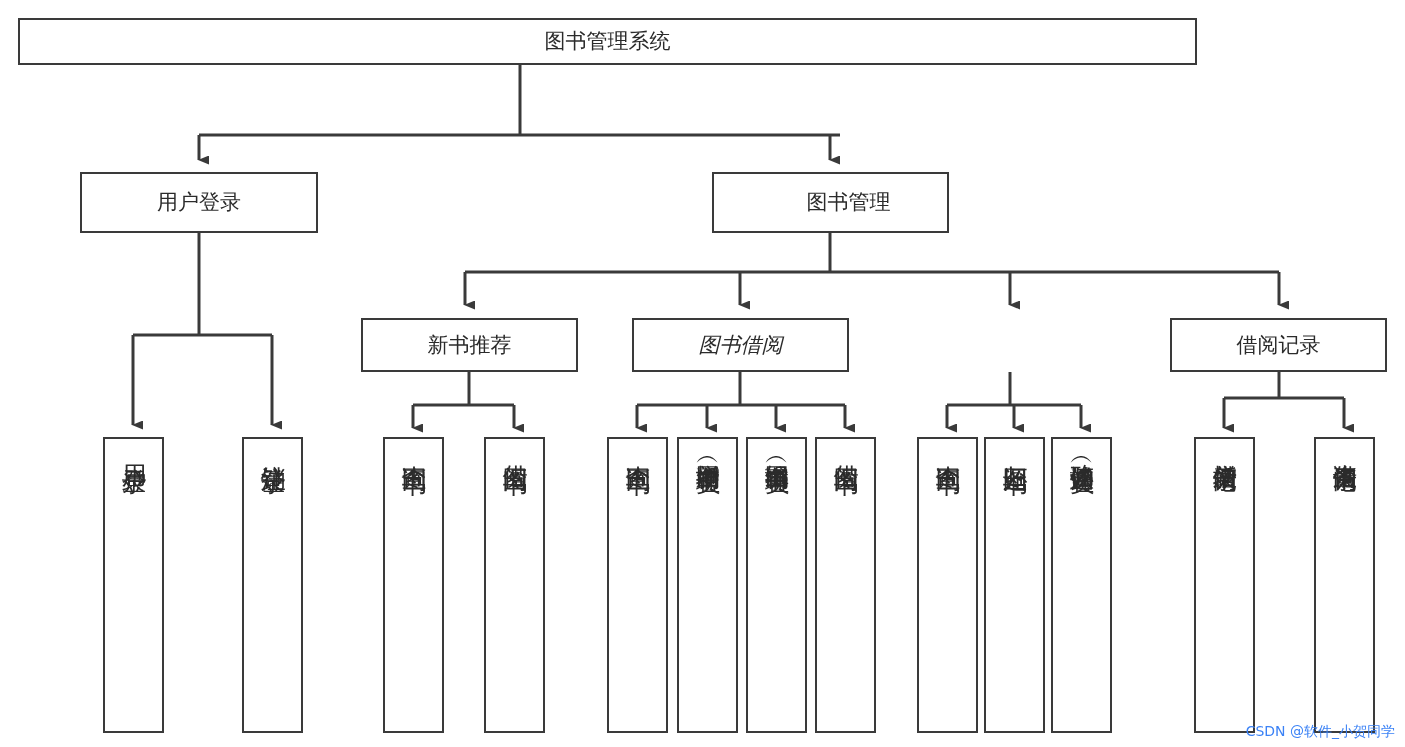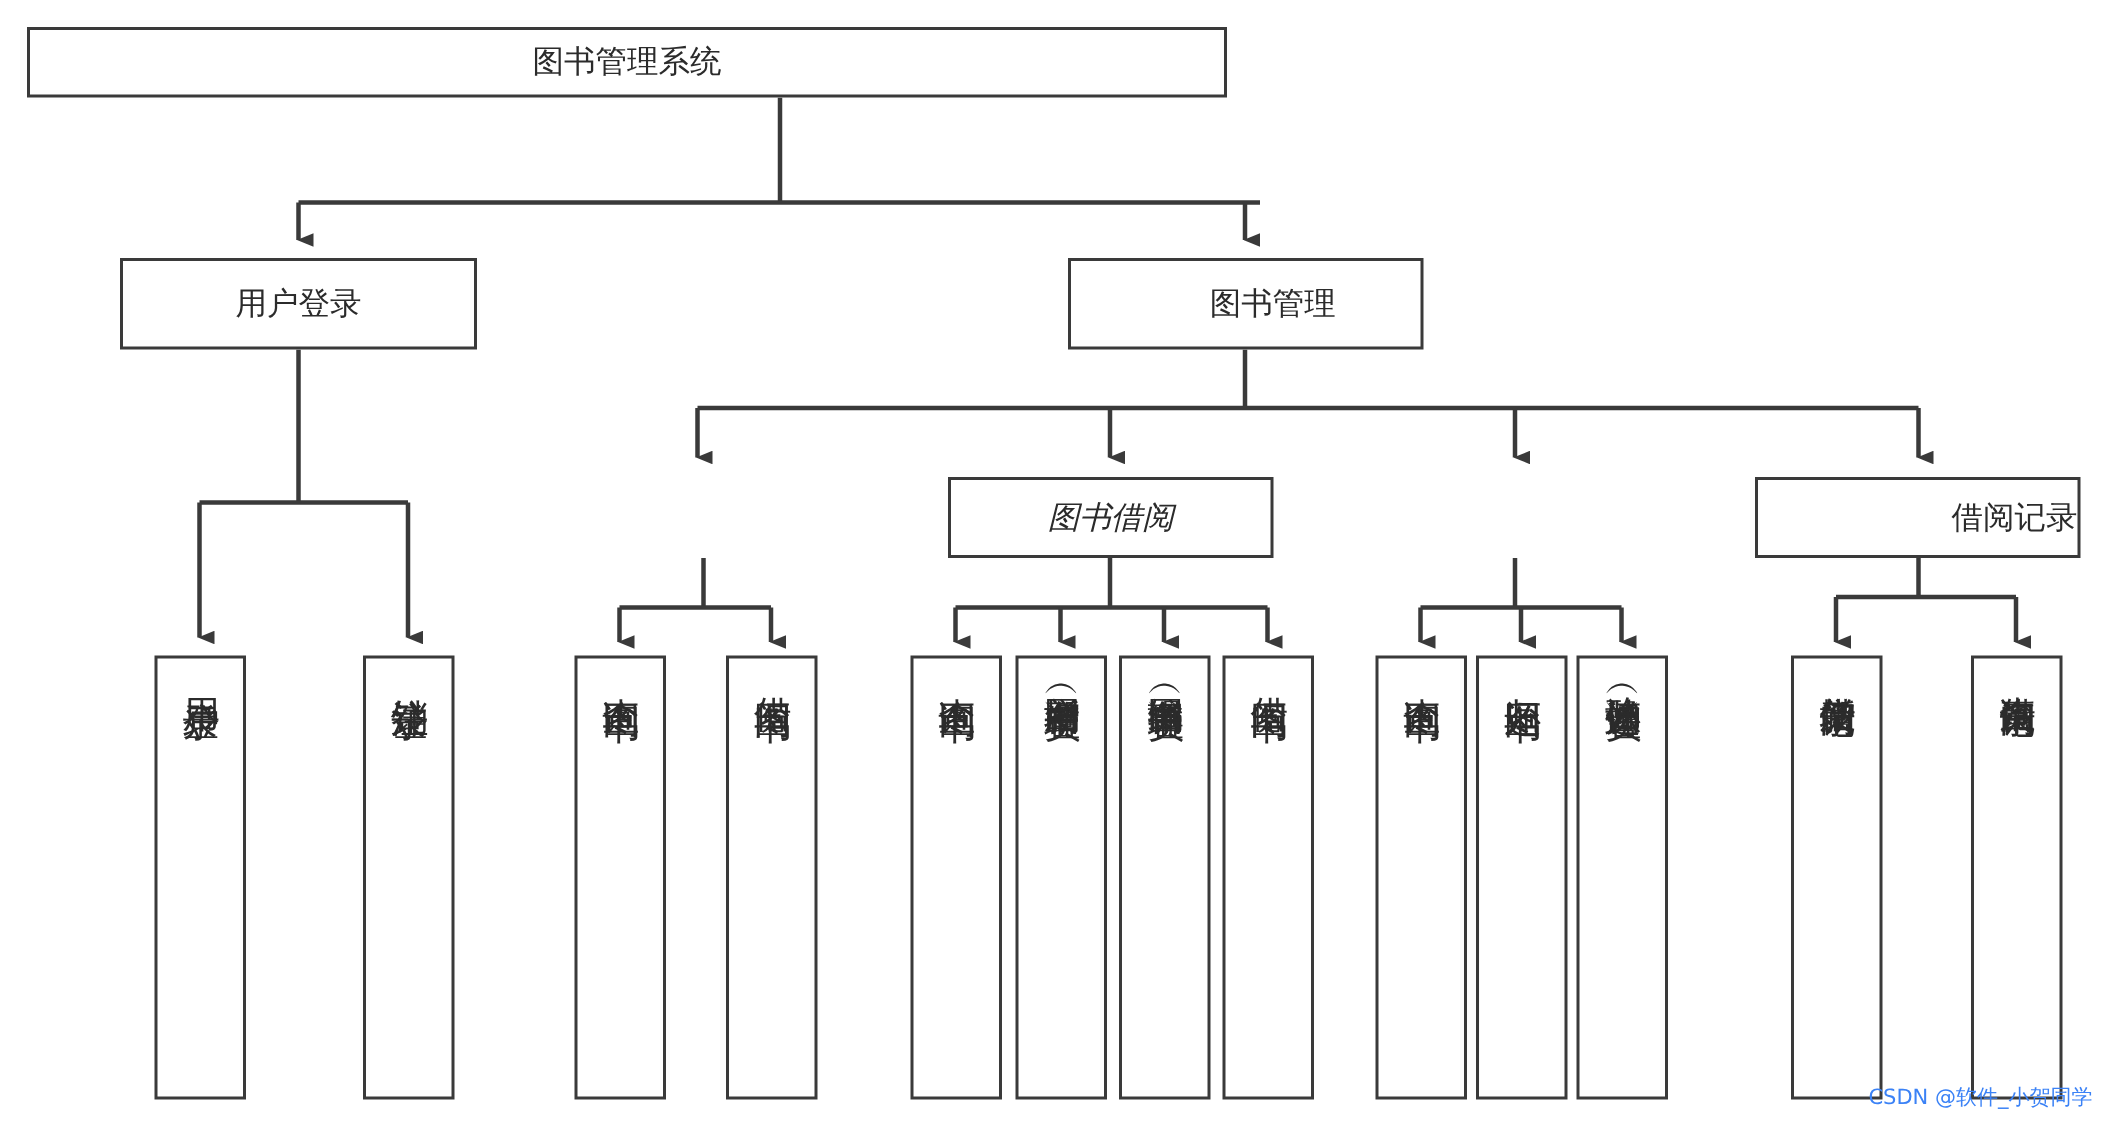--- a/index.html
+++ b/index.html
@@ -69,35 +69,38 @@
       <path d="M1014,405 L1014,428" marker-end="url(#ah)"></path>
       <path d="M1081,405 L1081,428" marker-end="url(#ah)"></path>
 
       <path d="M1279,372 L1279,398"></path>
       <path d="M1224,398 L1344,398"></path>
       <path d="M1224,398 L1224,428" marker-end="url(#ah)"></path>
       <path d="M1344,398 L1344,428" marker-end="url(#ah)"></path>
     </g>
   </svg>
 
-  <div class="node h" style="left:18px;top:18px;width:800px;height:47px;">
+  <div class="node h" style="left:18px;top:18px;width:1179px;height:47px;">
     <span class="lbl">图书管理系统</span>
   </div>
 
   <div class="node h" style="left:80px;top:172px;width:238px;height:61px;">
     <span class="lbl">用户登录</span>
   </div>
   <div class="node h" style="left:712px;top:172px;width:237px;height:61px;padding-left:36px;">
     <span class="lbl">图书管理</span>
   </div>
 
+  <div class="node h" style="left:361px;top:318px;width:217px;height:54px;">
+    <span class="lbl">新书推荐</span>
+  </div>
   <div class="node h" style="left:632px;top:318px;width:217px;height:54px;font-style:italic;">
     <span class="lbl">图书借阅</span>
   </div>
-  <div class="node h" style="left:1170px;top:318px;width:217px;height:54px;justify-content:flex-end;">
+  <div class="node h" style="left:1170px;top:318px;width:217px;height:54px;">
     <span class="lbl">借阅记录</span>
   </div>
 
   <div class="node v" style="left:103px;top:437px;width:61px;height:296px;">
     <span class="lbl">用户登录</span>
   </div>
   <div class="node v" style="left:242px;top:437px;width:61px;height:296px;">
     <span class="lbl">注销登录</span>
   </div>
 

